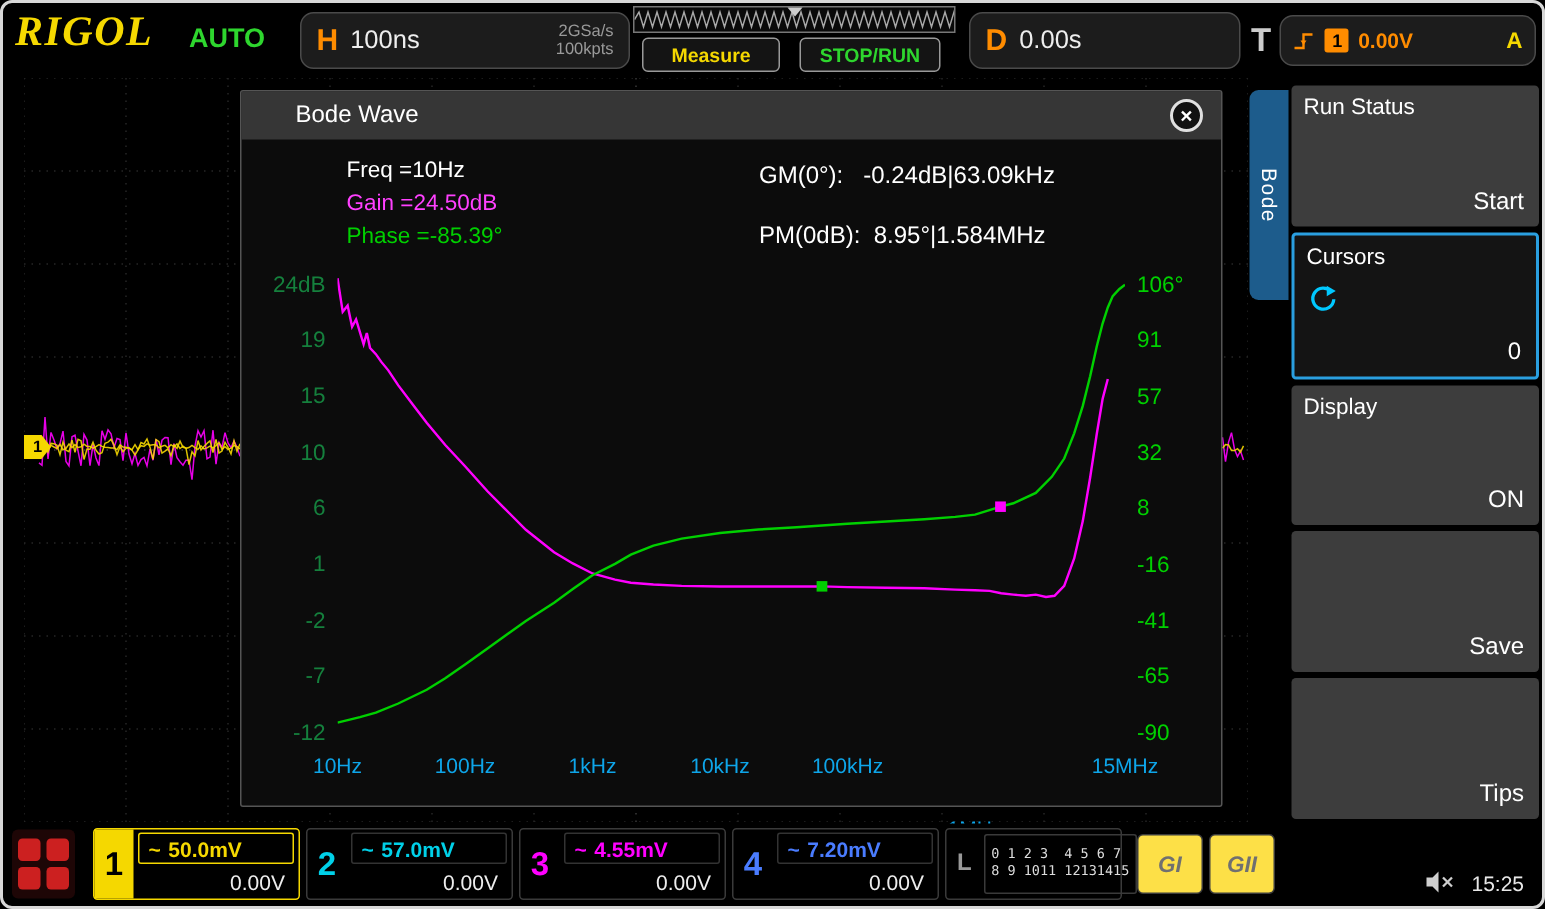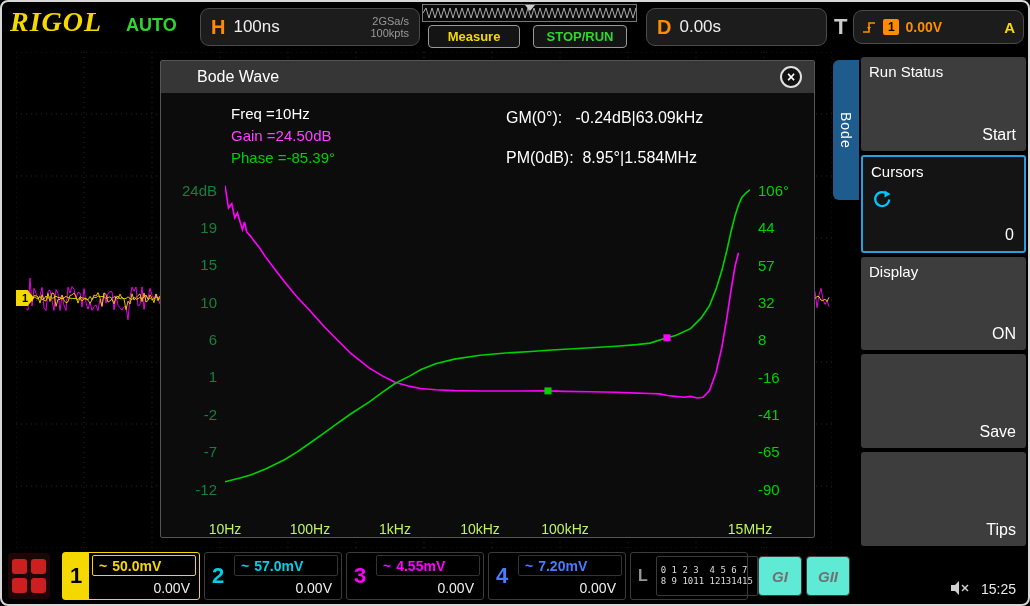--- a/index.html
+++ b/index.html
@@ -59,21 +59,21 @@
   .ro-phase{left:70px;top:88px;color:#00d000}
   .ro-gm{left:345px;top:48px;font-size:16px;color:#fff}
   .ro-pm{left:345px;top:88px;font-size:16px;color:#fff}
   .chart{position:absolute;left:8px;top:112px;right:8px;bottom:8px;display:flex;align-items:flex-start}
   .yl,.yr{width:56px;height:328px;position:relative}
   .yl span{position:absolute;right:8px;transform:translateY(-50%);font-size:15px;color:#15803d}
   .yr span{position:absolute;left:8px;transform:translateY(-50%);font-size:15px;color:#00d000}
   .plot{flex:1;position:relative;height:358px}
   #chart-svg{width:100%;height:328px;display:block}
   #x-labels{position:absolute;left:0;right:0;top:328px;height:24px}
-  #x-labels span{position:absolute;top:20px;transform:translateX(-50%);font-size:14px;color:#bef264}
+  #x-labels span{position:absolute;top:1px;transform:translateX(-50%);font-size:14px;color:#0ea5e9}
 
   
   .tab{position:absolute;left:833px;top:60px;width:26px;height:140px;background:#1d5c8c;
     border-radius:6px 0 0 6px;display:flex;align-items:center;justify-content:center;z-index:11}
   .tab span{writing-mode:vertical-rl;color:#fff;font-size:14px;letter-spacing:1px}
   .menu{position:absolute;left:861px;top:57px;width:165px;height:489px;display:flex;
     flex-direction:column;gap:4px;z-index:11}
   .mi{flex:1;background:#3d3d3d;border-radius:3px;position:relative;padding:6px 8px;cursor:pointer}
   .mi .t{font-size:15px;color:#fff}
   .mi .v{position:absolute;right:10px;bottom:7px;font-size:16px;color:#fff}
@@ -98,21 +98,21 @@
     padding:0 6px;font-size:14px;font-weight:bold;gap:5px}
   .ch-offset{flex:1;display:flex;align-items:center;justify-content:flex-end;padding:0 6px;
     font-size:14px;color:#eee}
   .labox{position:absolute;left:630px;top:3px;width:118px;height:48px;border:1px solid #3a3a3a;
     border-radius:3px;display:flex;align-items:center;padding:3px;gap:4px;cursor:pointer}
   .la-letter{color:#999;font-weight:bold;font-size:16px;padding:0 4px}
   .la-digits{flex:1;height:100%;border:1px solid #3a3a3a;border-radius:2px;display:flex;
     flex-direction:column;justify-content:center;padding:0 4px;font-size:9px;color:#ddd;
     line-height:11px;font-family:"DejaVu Sans Mono",monospace;white-space:pre}
   .gbox{position:absolute;top:7px;width:44px;height:40px;border:1px solid #3c3c3c;border-radius:4px;
-    background:#5eead4;display:flex;align-items:center;justify-content:center;color:#707070;
+    background:#fde047;display:flex;align-items:center;justify-content:center;color:#707070;
     font-size:15px;font-weight:bold;font-style:italic;cursor:pointer}
   .g1{left:758px}.g2{left:806px}
   .speaker{position:absolute;left:950px;top:31px}
   .clock{position:absolute;left:981px;top:32px;font-size:14px;color:#e8e8e8}
 </style>
 </head>
 <body>
 
 <svg id="graticule" width="816" height="496" viewBox="0 0 816 496">
     <line x1="0" y1="0" x2="0" y2="496" stroke="#262626" stroke-dasharray="1 4"></line>
@@ -216,21 +216,21 @@
           <span style="left: 16.1915%;">100Hz</span>
           <span style="left: 32.3829%;">1kHz</span>
           <span style="left: 48.5744%;">10kHz</span>
           <span style="left: 64.7659%;">100kHz</span>
           <span style="left: 80.9574%; margin-top: 42px;">1MHz</span>
           <span style="left: 100%;">15MHz</span>
         </div>
     </div>
     <div class="yr" id="right-labels">
         <span style="top: 5.11628%;">106°</span>
-        <span style="top: 16.5116%;">44</span>
+        <span style="top: 16.5116%;">91</span>
         <span style="top: 27.907%;">57</span>
         <span style="top: 39.3023%;">32</span>
         <span style="top: 50.6977%;">8</span>
         <span style="top: 62.093%;">-16</span>
         <span style="top: 73.4884%; text-align: center;">-41</span>
         <span style="top: 84.8837%;">-65</span>
         <span style="top: 96.2791%;">-90</span>
       </div>
   </div>
 </div>

